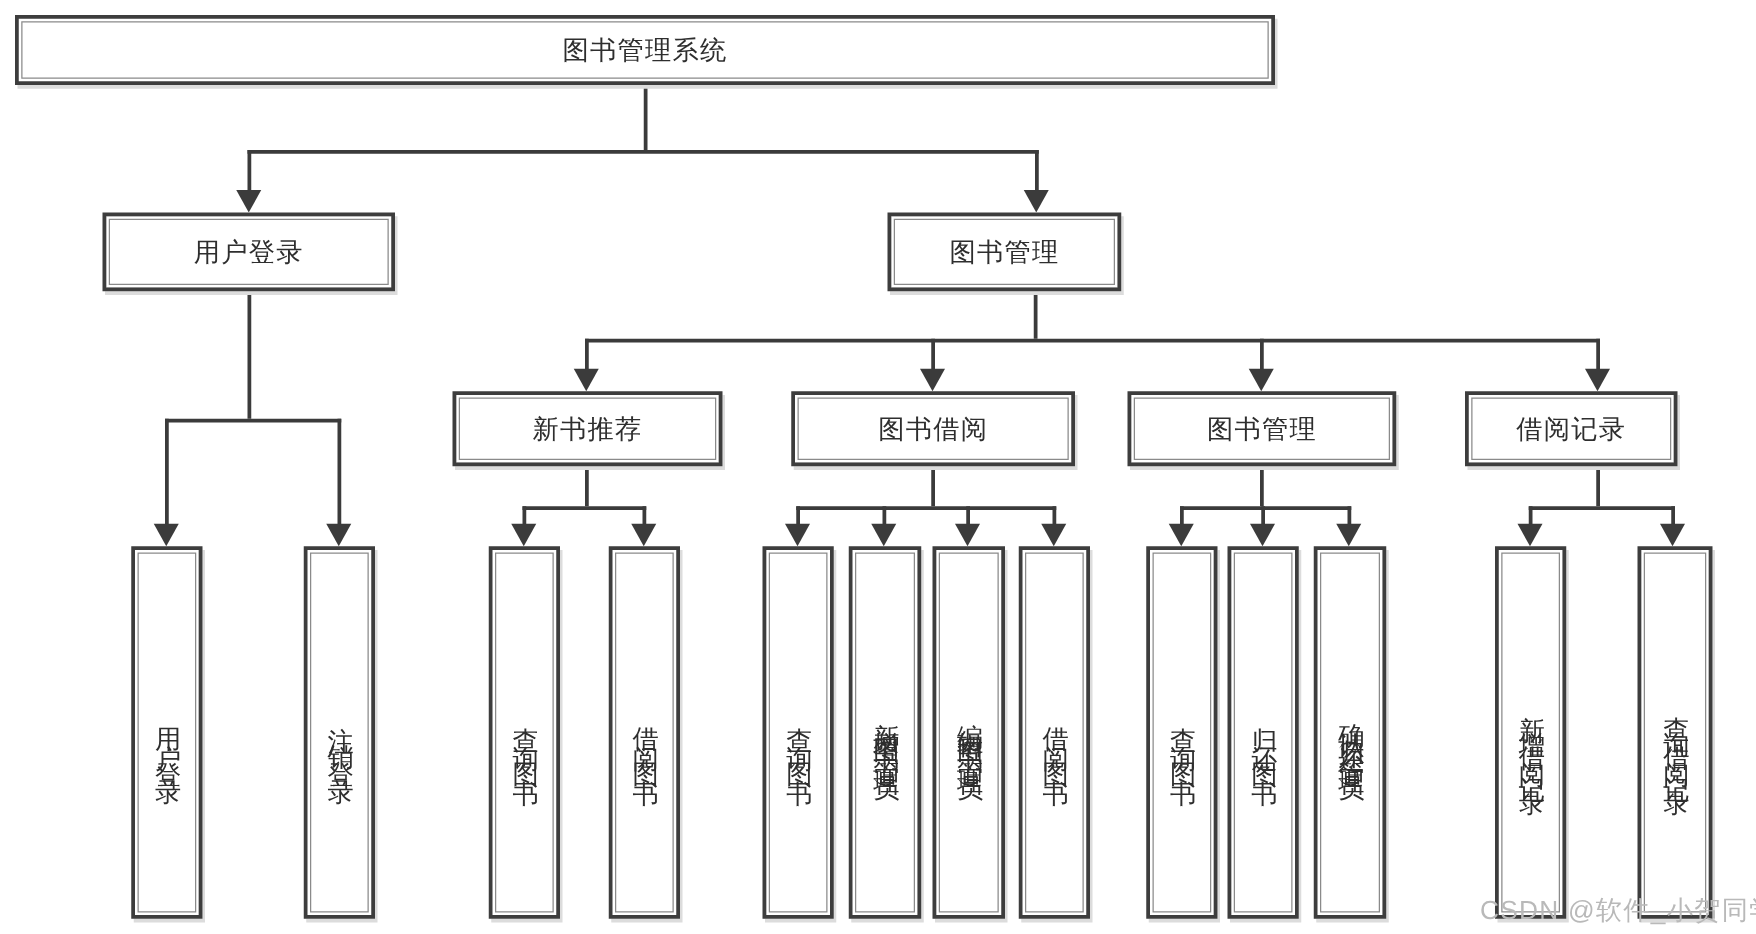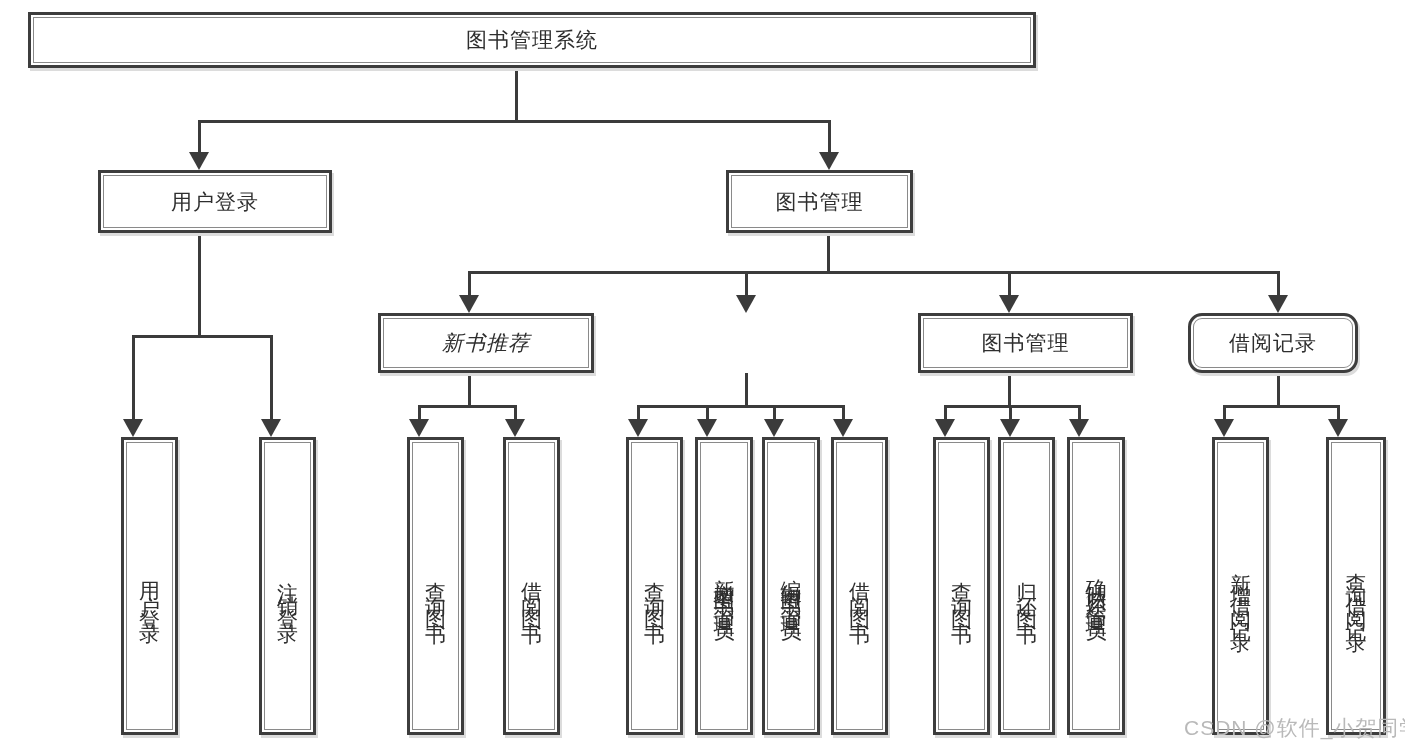--- a/index.html
+++ b/index.html
@@ -5,21 +5,20 @@
   html,body{margin:0;padding:0;background:#ffffff;}
   #canvas{
     position:relative;width:1405px;height:747px;background:#ffffff;overflow:hidden;
     font-family:"Liberation Sans","DejaVu Sans",sans-serif;color:#2e2e2e;
   }
   .box{
     position:absolute;background:#ffffff;border:3px solid #3d3d3d;box-sizing:border-box;
     display:flex;align-items:center;justify-content:center;
     box-shadow:inset 0 0 0 2px #ffffff, inset 0 0 0 3px #8a8a8a, 2px 3px 0 #dcdcdc;
     z-index:2;
-    margin-left:16px;
   }
   .box-h span{font-size:21px;letter-spacing:1px;white-space:nowrap;}
   .box-v span{writing-mode:vertical-rl;font-size:21px;white-space:nowrap;}
   .v4 span{letter-spacing:14px;margin-bottom:-14px;}
   .v6 span{letter-spacing:12px;margin-bottom:-12px;}
   .v10 span{letter-spacing:6px;margin-bottom:-6px;}
   .hl,.vl{position:absolute;background:#3b3b3b;z-index:1;}
   .hl{height:3px;}
   .vl{width:3px;}
   .ah{
@@ -66,27 +65,30 @@
   <div class="hl" style="left:468px;top:271px;width:812px;"></div>
   <div class="vl" style="left:468px;top:271px;height:27px;"></div>
   <div class="ah" style="left:459px;top:295px;"></div>
   <div class="vl" style="left:745px;top:271px;height:27px;"></div>
   <div class="ah" style="left:736px;top:295px;"></div>
   <div class="vl" style="left:1008px;top:271px;height:27px;"></div>
   <div class="ah" style="left:999px;top:295px;"></div>
   <div class="vl" style="left:1277px;top:271px;height:27px;"></div>
   <div class="ah" style="left:1268px;top:295px;"></div>
 
-  <div class="box box-h" style="left:362px;top:313px;width:216px;height:60px;font-style:italic;">
+  <div class="box box-h" style="left:362px;top:313px;width:216px;height:60px;">
     <span>新书推荐</span>
+  </div>
+  <div class="box box-h" style="left:633px;top:313px;width:227px;height:60px;">
+    <span>图书借阅</span>
   </div>
   <div class="box box-h" style="left:902px;top:313px;width:215px;height:60px;">
     <span>图书管理</span>
   </div>
-  <div class="box box-h" style="left:1172px;top:313px;width:170px;height:60px;border-radius:14px;">
+  <div class="box box-h" style="left:1172px;top:313px;width:170px;height:60px;">
     <span>借阅记录</span>
   </div>
 
   <div class="vl" style="left:468px;top:373px;height:32px;"></div>
   <div class="hl" style="left:418px;top:405px;width:99px;"></div>
   <div class="vl" style="left:418px;top:405px;height:17px;"></div>
   <div class="ah" style="left:409px;top:419px;"></div>
   <div class="vl" style="left:514px;top:405px;height:17px;"></div>
   <div class="ah" style="left:505px;top:419px;"></div>
 

